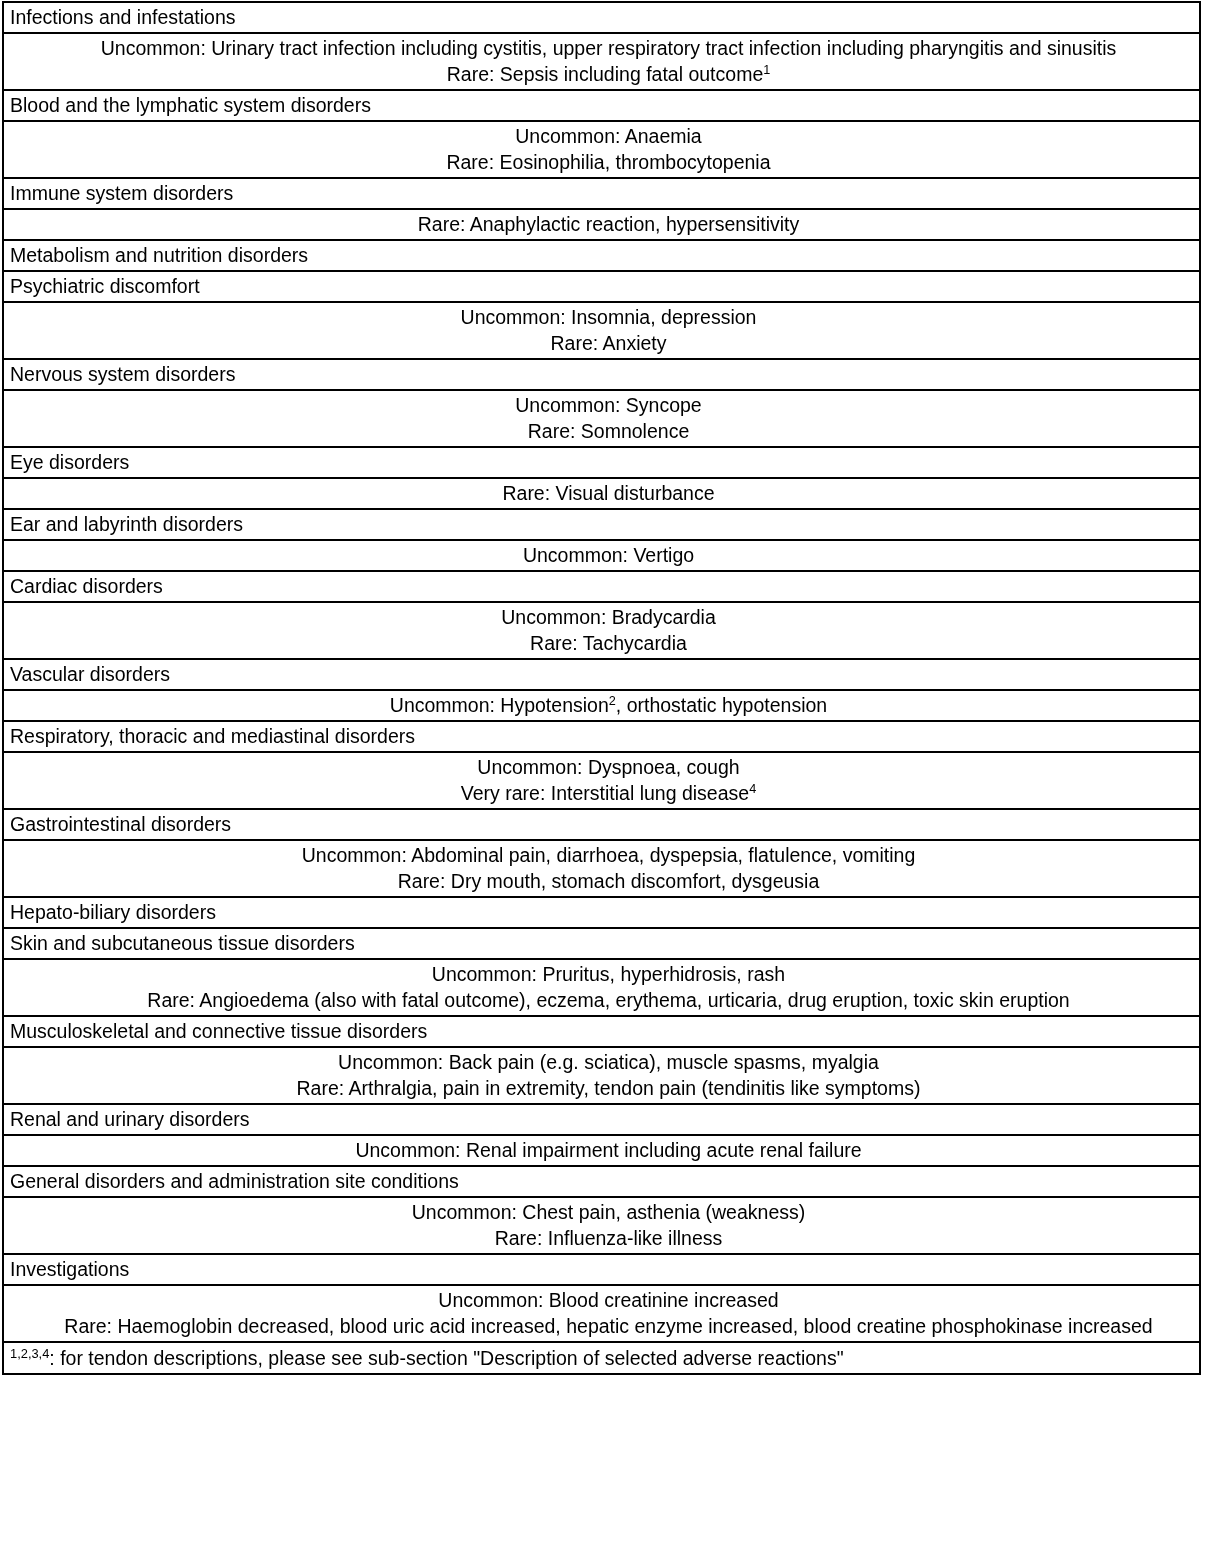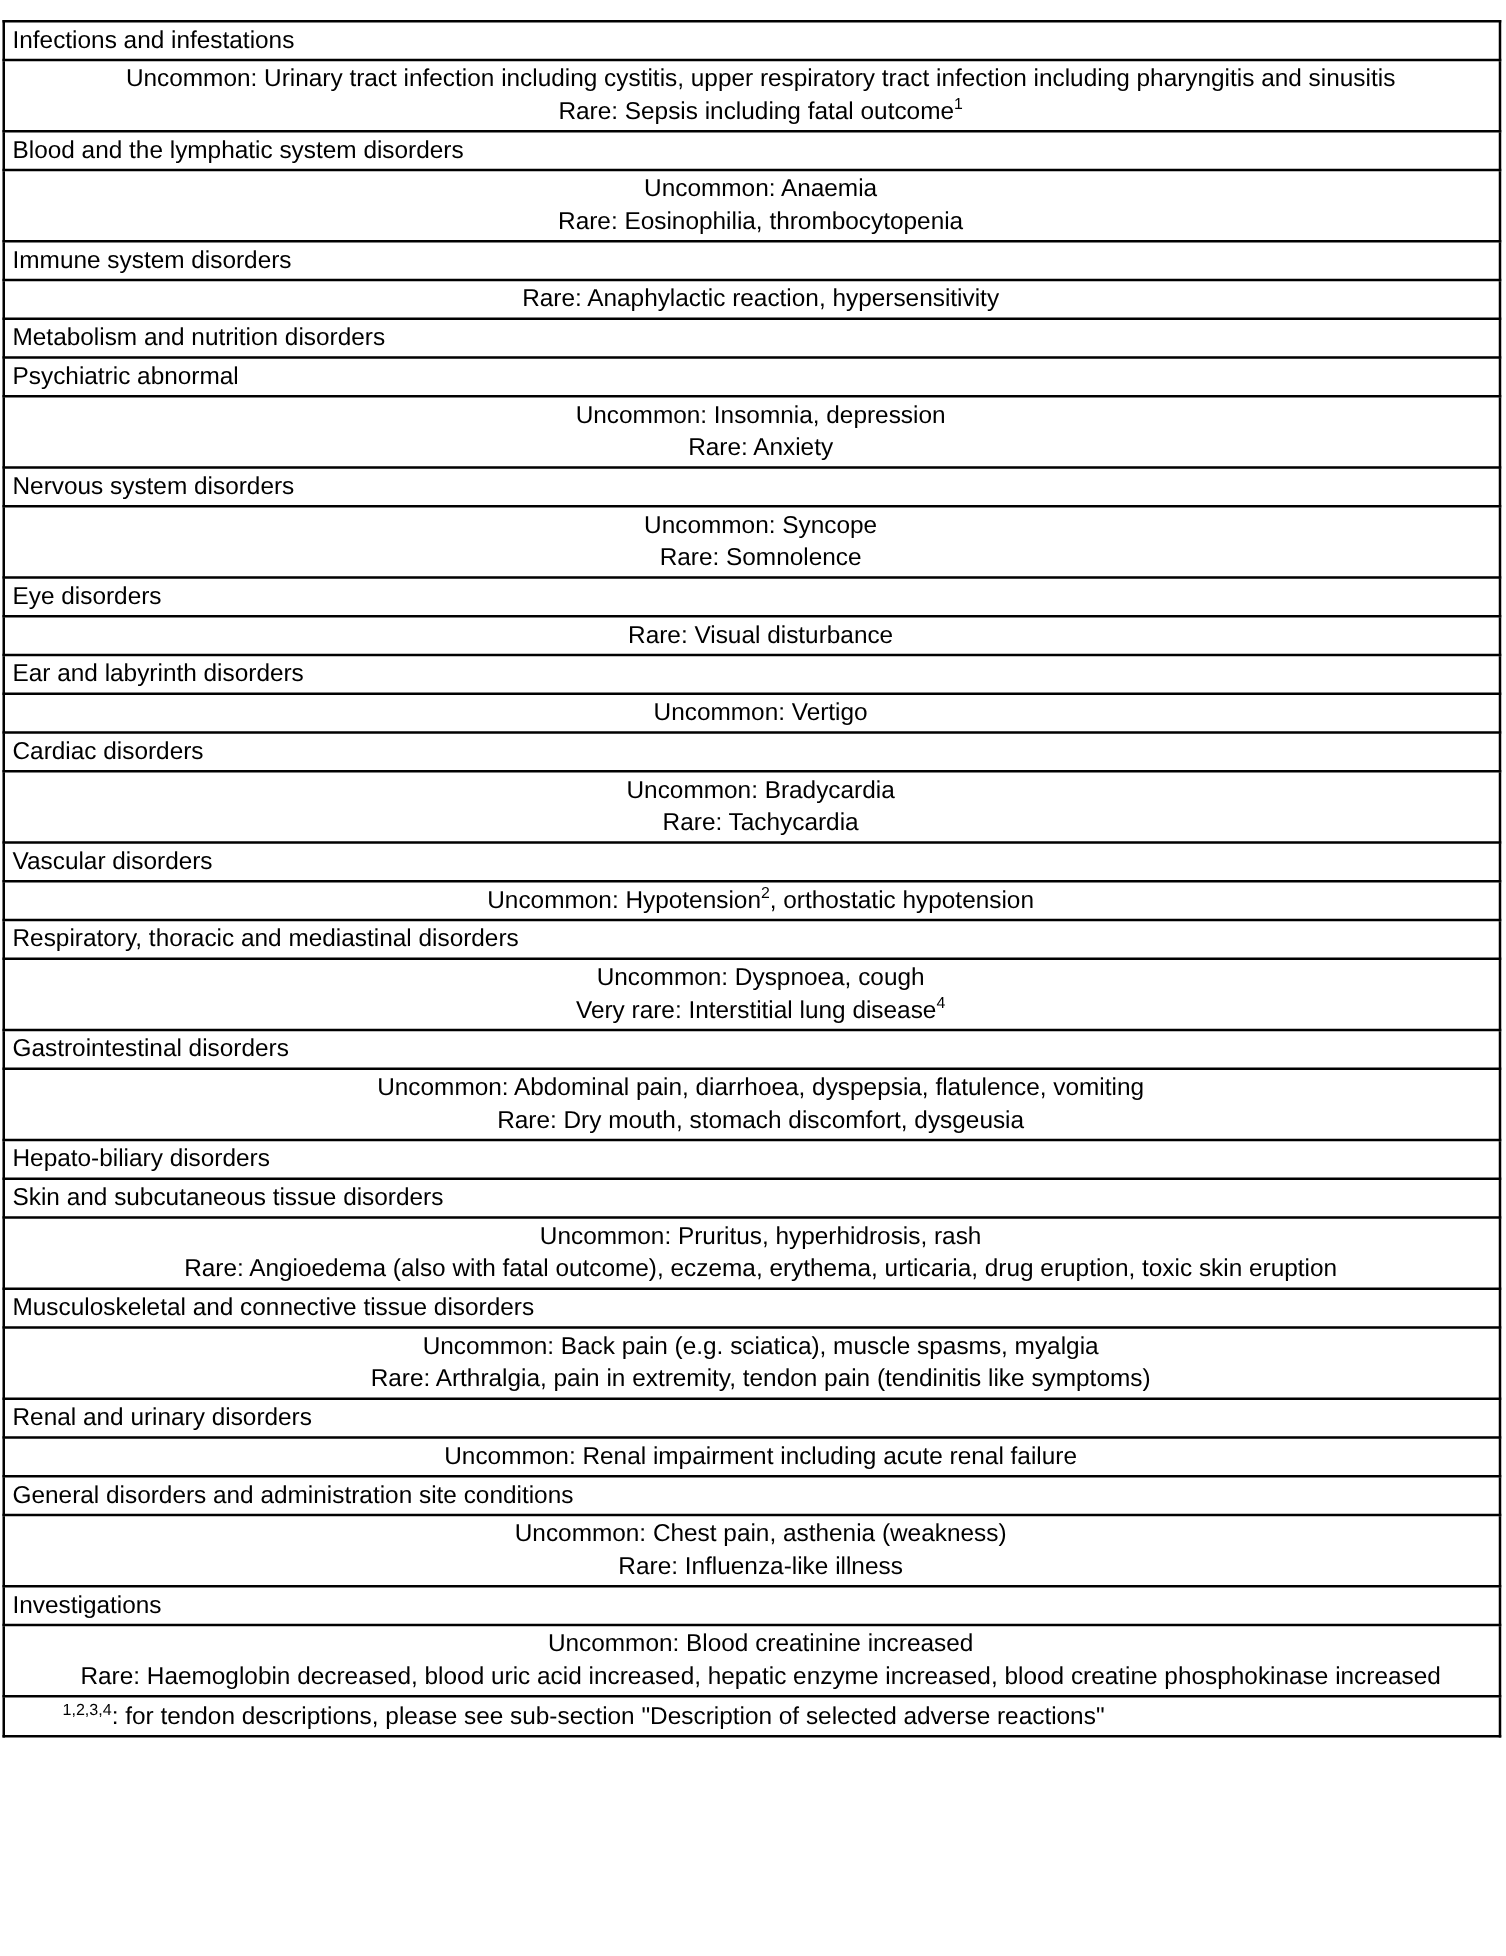--- a/index.html
+++ b/index.html
@@ -8,21 +8,21 @@
     background: #ffffff;
   }
   body {
     font-family: "Liberation Sans", sans-serif;
     color: #000000;
     -webkit-font-smoothing: antialiased;
   }
   #table-wrap {
     width: 1041px;
     box-sizing: border-box;
-    padding: 16px 2px 2px 2px;
+    padding: 1px 2px 2px 2px;
   }
   table.adr-table {
     width: 1199px;
     border-collapse: collapse;
     table-layout: fixed;
     border: 2px solid #000000;
   }
   table.adr-table td {
     border: 2px solid #000000;
     vertical-align: top;
@@ -55,21 +55,20 @@
   }
   sup {
     font-size: 0.65em;
     vertical-align: super;
     line-height: 0;
   }
   .fn-marker {
     font-size: 0.66em;
     vertical-align: super;
     line-height: 0;
-    margin-left: 40px;
   }
   .italic {
   }
 </style>
 </head>
 <body>
 
 <div id="table-wrap">
   <table class="adr-table">
     <tbody id="table-body">
@@ -111,21 +110,21 @@
             </div>
           </td>
         </tr>
         <tr class="soc-row">
           <td>
             <div class="cell-inner">Metabolism and nutrition disorders</div>
           </td>
         </tr>
         <tr class="soc-row">
           <td>
-            <div class="cell-inner">Psychiatric abnormal</div>
+            <div class="cell-inner">Psychiatric discomfort</div>
           </td>
         </tr>
         <tr class="detail-row">
           <td>
             <div class="cell-inner">
               <span class="line"><span>Uncommon: Insomnia, depression</span></span>
               <span class="line"><span>Rare: Anxiety</span></span>
             </div>
           </td>
         </tr>

